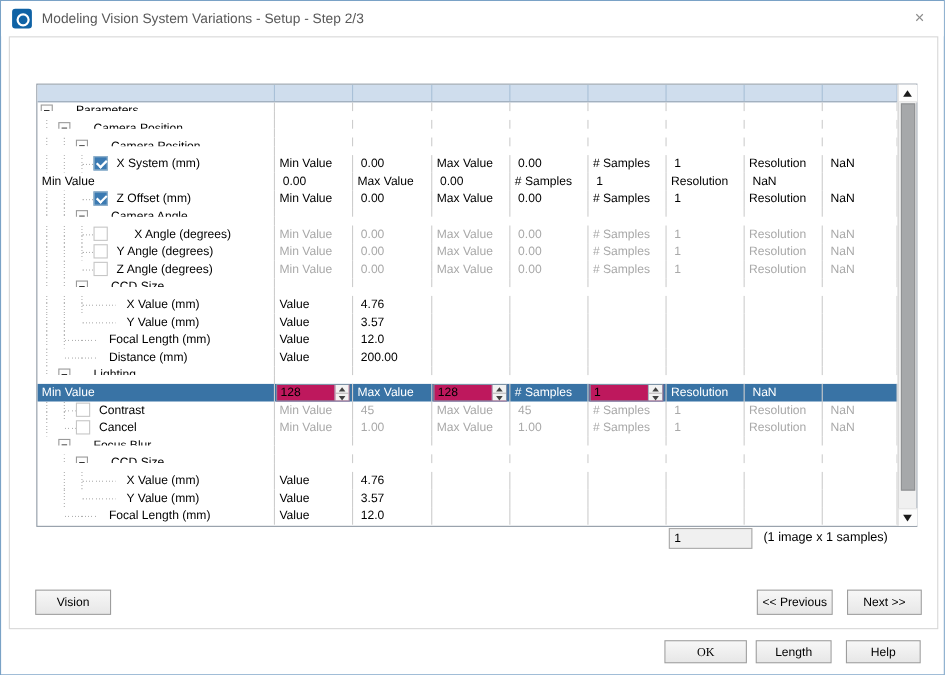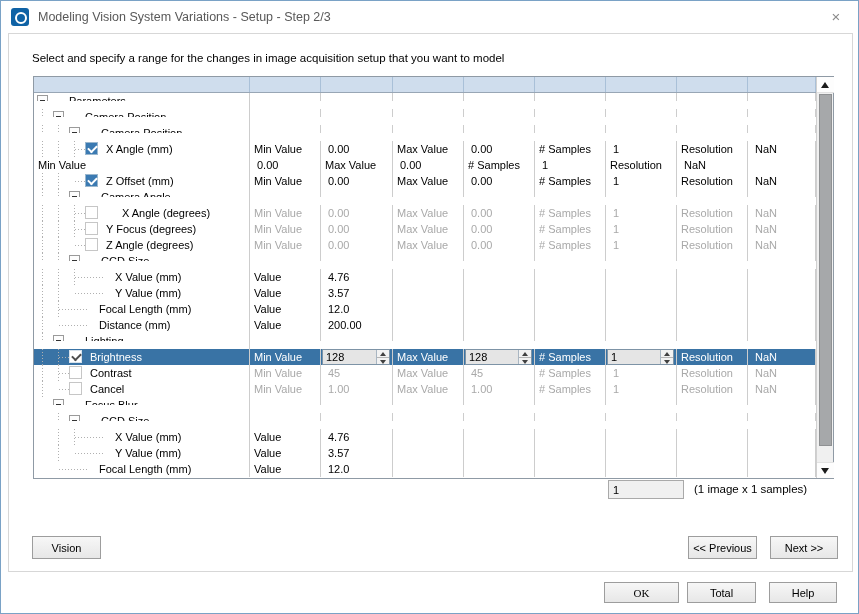--- a/index.html
+++ b/index.html
@@ -54,21 +54,21 @@
   .cbox.checked { background:#3b7ab2; border:1px solid #9ab7ce; }
   .cbox.checked::before { content:""; position:absolute; left:2px; top:2px; width:7px; height:4px;
               border-left:2px solid #fff; border-bottom:2px solid #fff; transform:rotate(-45deg); }
   .cbox.dis { border:1px solid #c6c6c6; }
   .cbox.hlchk { background:#fff; border:1px solid #d7e2ec; }
   .cbox.hlchk::before { content:""; position:absolute; left:2px; top:2px; width:7px; height:4px;
               border-left:2px solid #4d4d4d; border-bottom:2px solid #4d4d4d; transform:rotate(-45deg); }
   .tree-label { position:absolute; top:0; line-height:16px; white-space:nowrap; }
 
   
-  .spinbox { position:absolute; left:1px; top:0px; right:2px; height:16px; background:#e5e5e5;
+  .spinbox { position:absolute; left:1px; top:0px; right:2px; height:16px; background:#be185d;
              border:1px solid #7d93a6; color:#000; }
   .spinbox .sval { position:absolute; left:3px; top:0; line-height:14px; color:#000; }
   .spinner { position:absolute; right:0; top:0; bottom:0; width:13px; border-left:1px solid #a9b6c2;
              display:flex; flex-direction:column; }
   .spinner .sbtn { flex:1; background:#f2f2f2; position:relative; }
   .spinner .sbtn.up { border-bottom:1px solid #b5b5b5; }
   .tri-up { position:absolute; left:3px; top:2px; width:0; height:0;
             border-left:3px solid transparent; border-right:3px solid transparent; border-bottom:4px solid #404040; }
   .tri-down { position:absolute; left:3px; top:2px; width:0; height:0;
             border-left:3px solid transparent; border-right:3px solid transparent; border-top:4px solid #404040; }
@@ -106,21 +106,20 @@
 
 <div class="dialog">
 
   <div class="titlebar">
     <div class="app-icon"></div>
     <div class="title-text">Modeling Vision System Variations - Setup - Step 2/3</div>
     <div class="close-btn">×</div>
   </div>
 
   <div class="panel">
-    <div class="instruction">Select and specify a range for the changes in image acquisition setup that you want to model</div>
 
     <div class="ptable">
       <div class="tcontent">
         <div class="thead">
           <div></div>
             <div></div>
             <div></div>
             <div></div>
             <div></div>
             <div></div>
@@ -177,21 +176,21 @@
               <div class="cell-value"></div>
               <div></div>
             </div>
             <div class="trow">
               <div class="tree-cell">
                 <div class="guide" style="left: 8px;"></div>
                 <div class="guide" style="left: 24px;"></div>
                 <div class="guide" style="left: 40px;"></div>
                 <div class="stub" style="left: 41px; width: 10px;"></div>
                 <div class="cbox checked" style="left: 51px;"></div>
-                <span class="tree-label" style="left: 72px;">X Angle (mm)</span>
+                <span class="tree-label" style="left: 72px;">X System (mm)</span>
               </div>
               <div class="cell-label">Min Value</div>
               <div class="cell-value">0.00</div>
               <div class="cell-label">Max Value</div>
               <div class="cell-value">0.00</div>
               <div class="cell-label"># Samples</div>
               <div class="cell-value">1</div>
               <div class="cell-label">Resolution</div>
               <div class="cell-value">NaN</div>
               <div></div>
@@ -261,21 +260,21 @@
               <div class="cell-value dis">NaN</div>
               <div></div>
             </div>
             <div class="trow">
               <div class="tree-cell">
                 <div class="guide" style="left: 8px;"></div>
                 <div class="guide" style="left: 24px;"></div>
                 <div class="guide" style="left: 40px;"></div>
                 <div class="stub" style="left: 41px; width: 10px;"></div>
                 <div class="cbox dis" style="left: 51px;"></div>
-                <span class="tree-label" style="left: 72px;">Y Focus (degrees)</span>
+                <span class="tree-label" style="left: 72px;">Y Angle (degrees)</span>
               </div>
               <div class="cell-label dis">Min Value</div>
               <div class="cell-value dis">0.00</div>
               <div class="cell-label dis">Max Value</div>
               <div class="cell-value dis">0.00</div>
               <div class="cell-label dis"># Samples</div>
               <div class="cell-value dis">1</div>
               <div class="cell-label dis">Resolution</div>
               <div class="cell-value dis">NaN</div>
               <div></div>
@@ -393,27 +392,20 @@
               <div class="cell-value"></div>
               <div class="cell-label"></div>
               <div class="cell-value"></div>
               <div class="cell-label"></div>
               <div class="cell-value"></div>
               <div class="cell-label"></div>
               <div class="cell-value"></div>
               <div></div>
             </div>
             <div class="trow hl">
-              <div class="tree-cell">
-                <div class="guide" style="left: 8px;"></div>
-                <div class="guide" style="left: 24px;"></div>
-                <div class="stub" style="left: 25px; width: 10px;"></div>
-                <div class="cbox checked hlchk" style="left: 35px;"></div>
-                <span class="tree-label" style="left: 56px;">Brightness</span>
-              </div>
               <div class="cell-label">Min Value</div>
               <div class="cell-value">
                 <div class="spinbox">
                   <span class="sval">128</span>
                   <div class="spinner">
                     <div class="sbtn up">
                       <div class="tri-up"></div>
                     </div>
                     <div class="sbtn">
                       <div class="tri-down"></div>
@@ -582,16 +574,16 @@
 
     <input class="total-input" readonly="" value="1" style="">
     <div class="total-note">(1 image x 1 samples)</div>
 
     <button class="btn btn-reset">Vision</button>
     <button class="btn btn-prev">&lt;&lt; Previous</button>
     <button class="btn btn-next">Next &gt;&gt;</button>
   </div>
 
   <button class="btn btn-ok">OK</button>
-  <button class="btn btn-cancel">Total</button>
+  <button class="btn btn-cancel">Length</button>
   <button class="btn btn-help">Help</button>
 
 </div>
 
 </body></html>

